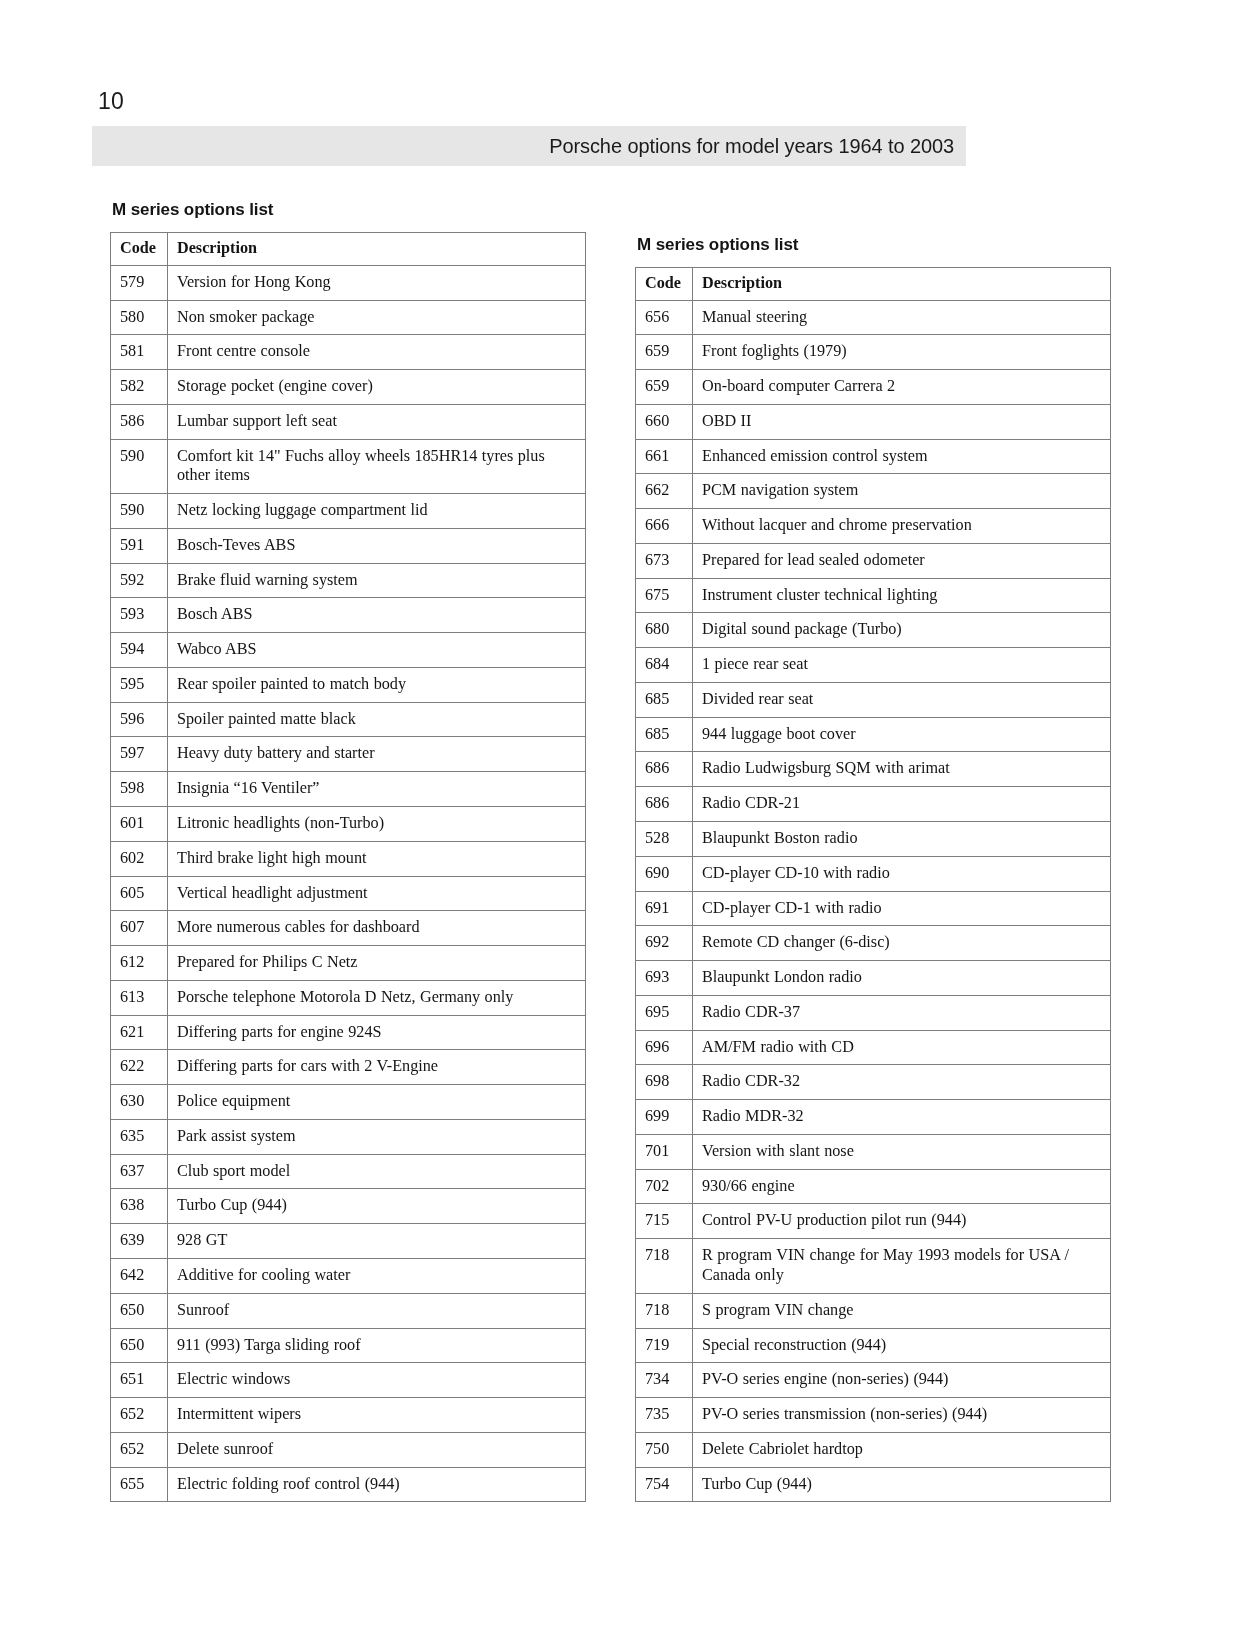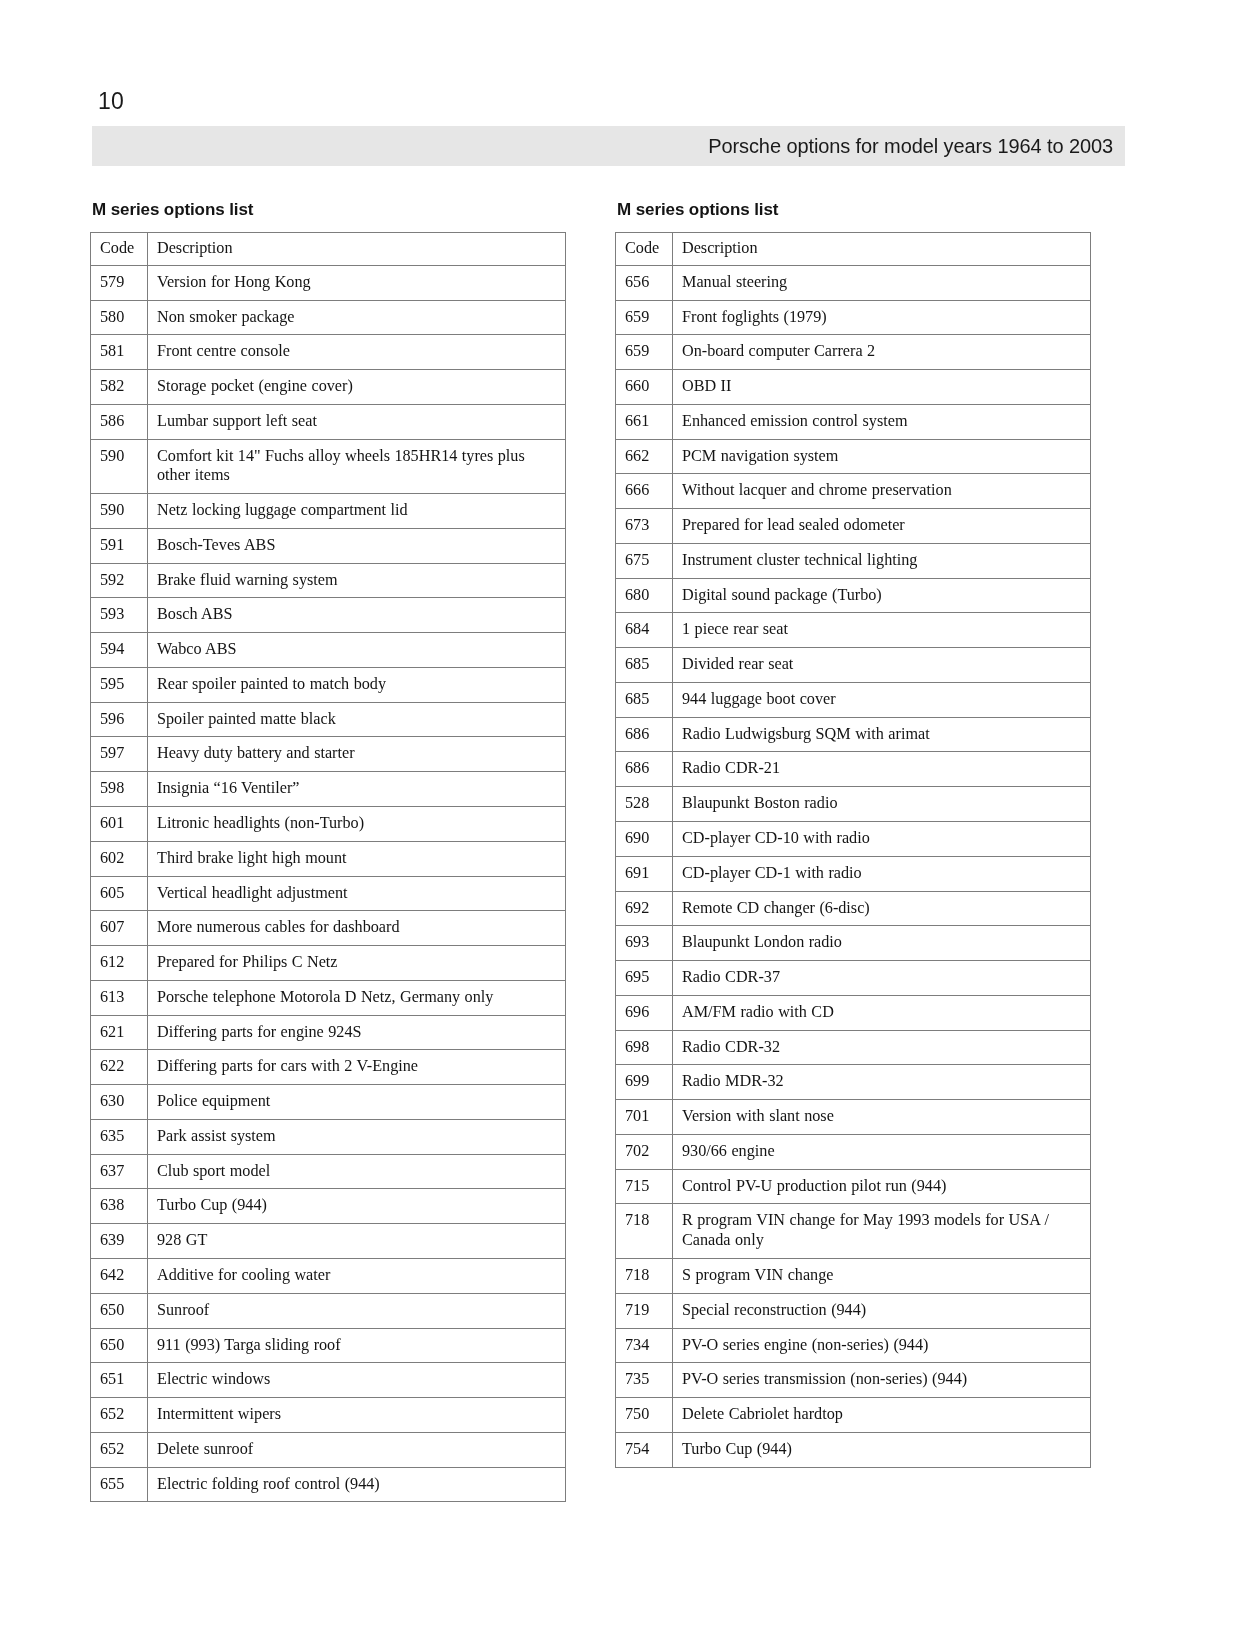--- a/index.html
+++ b/index.html
@@ -23,45 +23,45 @@
     top: 88px;
     font-family: "Liberation Sans", sans-serif;
     font-size: 23px;
     letter-spacing: 0.2px;
     color: #1a1a1a;
   }
   .header-band {
     position: absolute;
     left: 92px;
     top: 126px;
-    width: 1033px;
+    width: 874px;
     height: 40px;
     background: #e6e6e6;
   }
   .header-band-title {
     position: absolute;
     right: 12px;
     top: 50%;
     transform: translateY(-50%);
     font-family: "Liberation Sans", sans-serif;
     font-size: 20px;
     color: #1a1a1a;
     white-space: nowrap;
     letter-spacing: -0.1px;
   }
 
   
   .columns {
     position: absolute;
-    left: 90px;
+    left: 110px;
     top: 200px;
     width: 1000px;
     display: flex;
     gap: 50px;
-    align-items: flex-start;
+    align-items: flex-end;
   }
   .column {
     width: 475px;
   }
   .column-title {
     font-family: "Liberation Sans", sans-serif;
     font-size: 17px;
     font-weight: 700;
     color: #141414;
     margin: 0 0 12px 2px;
@@ -82,21 +82,21 @@
   table.opts th,
   table.opts td {
     border: 1px solid #7d7d7d;
     padding: 7px 8px 7px 9px;
     vertical-align: top;
     text-align: left;
     font-weight: 400;
     color: #141414;
   }
   table.opts thead th {
-    font-weight: 400;
+    font-weight: 700;
     padding-top: 6px;
     padding-bottom: 6px;
   }
   table.opts tbody td.code {
     white-space: nowrap;
   }
   table.opts tbody td.desc {
     word-spacing: 0.4px;
   }
   

